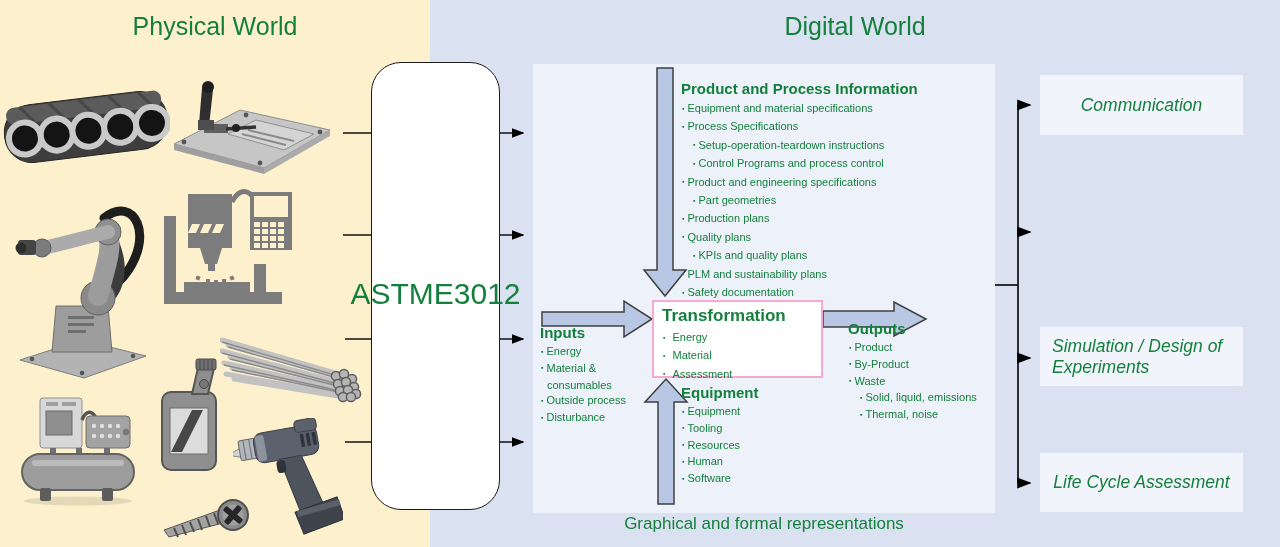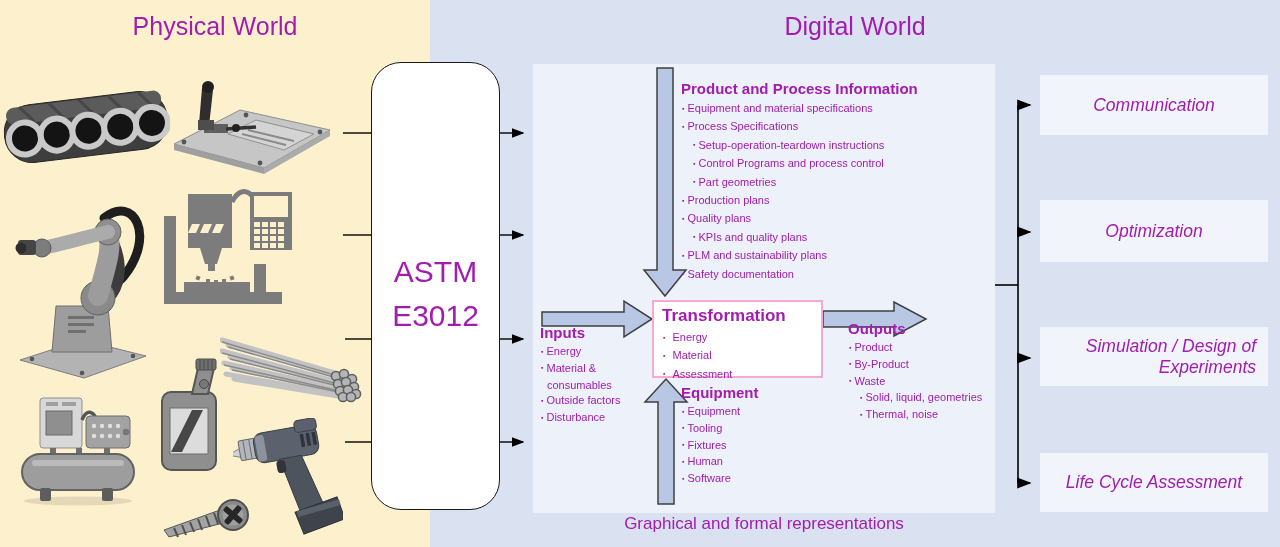--- a/index.html
+++ b/index.html
@@ -1,45 +1,45 @@
 <!DOCTYPE html>
 <html><head>
 <meta charset="utf-8">
 <style>
   html,body{margin:0;padding:0;background:#fff;}
   .stage{position:relative;width:1280px;height:547px;overflow:hidden;
-         font-family:"Liberation Sans",sans-serif;color:#a21caf;}
+         font-family:"Liberation Sans",sans-serif;color:#15803d;}
   .abs{position:absolute;}
   .bg-physical{left:0;top:0;width:430px;height:547px;background:#fdf1cd;}
   .bg-digital{left:430px;top:0;width:850px;height:547px;background:#dae1f0;}
   .world-title{top:8px;height:36px;font-size:25px;text-align:center;line-height:36px;}
   #phys-title{left:0;width:430px;}
   #dig-title{left:430px;width:850px;}
   .panel{left:533px;top:64px;width:462px;height:449px;background:#edf1fa;}
   .overlay{left:0;top:0;z-index:5;pointer-events:none;}
   .icon-box{z-index:2;}
   .astm-box{left:371px;top:62px;width:129px;height:448px;background:#fff;
-            border:1.6px solid #1a1a1a;border-radius:30px;display:flex;flex-direction:column;
+            border:1.6px solid #1a1a1a;border-radius:30px;display:flex;flex-direction:row;
             align-items:center;justify-content:center;padding-top:16px;box-sizing:border-box;
             font-size:30px;line-height:44px;z-index:6;}
   .tbox{left:652px;top:300px;width:171px;height:78px;background:#fff;border:2px solid #f9a8d4;
         box-sizing:border-box;padding:4px 8px;z-index:7;}
   .tbox h3{margin:0 0 3px 0;font-size:17px;}
   .txtblock{z-index:7;}
   .txtblock h4{margin:0 0 3px 0;font-size:15px;}
   .blist{list-style:none;margin:1px;padding:0;font-size:11px;line-height:16.4px;}
   .blist.tight{line-height:15.8px;}
   .blist li::before{content:"▪";font-size:7px;position:relative;top:-1.5px;margin-right:3px;}
   .blist li.l2{margin-left:11px;}
   .blist li.cont{padding-left:6px;}
   .blist li.cont::before{content:none;}
   .tbox .blist li::before{margin-right:7px;}
   .caption{left:533px;top:514px;width:462px;text-align:center;font-size:17px;z-index:7;}
-  .appbox{left:1040px;width:228px;background:#f1f4fb;display:flex;align-items:center;
-          justify-content:center;text-align:right;font-style:italic;font-size:17.5px;
+  .appbox{left:1040px;width:203px;background:#f1f4fb;display:flex;align-items:center;
+          justify-content:center;text-align:left;font-style:italic;font-size:17.5px;
           padding:0 12px;box-sizing:border-box;z-index:7;}
 </style>
 </head>
 <body>
 
 <div class="stage">
 
   <div class="abs bg-physical"></div>
   <div class="abs bg-digital"></div>
 
@@ -319,20 +319,21 @@
     <span>E3012</span>
   </div>
 
   <div class="abs txtblock" style="left:681px;top:80px;width:310px">
     <h4>Product and Process Information</h4>
     <ul class="blist">
       <li class="l1">Equipment and material specifications</li>
       <li class="l1">Process Specifications</li>
       <li class="l2">Setup-operation-teardown instructions</li>
       <li class="l2">Control Programs and process control</li>
+      <li class="l1">Product and engineering specifications</li>
       <li class="l2">Part geometries</li>
       <li class="l1">Production plans</li>
       <li class="l1">Quality plans</li>
       <li class="l2">KPIs and quality plans</li>
       <li class="l1">PLM and sustainability plans</li>
       <li class="l1">Safety documentation</li>
     </ul>
   </div>
 
   <div class="abs tbox">
@@ -343,47 +344,46 @@
       <li class="l1">Assessment</li>
     </ul>
   </div>
 
   <div class="abs txtblock" style="left:540px;top:324px;width:110px">
     <h4>Inputs</h4>
     <ul class="blist tight">
       <li class="l1">Energy</li>
       <li class="l1">Material &amp;</li>
       <li class="cont">consumables</li>
-      <li class="l1">Outside factors</li>
+      <li class="l1">Outside process</li>
       <li class="l1">Disturbance</li>
     </ul>
   </div>
 
   <div class="abs txtblock" style="left:848px;top:320px;width:168px">
     <h4>Outputs</h4>
     <ul class="blist tight">
       <li class="l1">Product</li>
       <li class="l1">By-Product</li>
       <li class="l1">Waste</li>
-      <li class="l2">Solid, liquid, geometries</li>
+      <li class="l2">Solid, liquid, emissions</li>
       <li class="l2">Thermal, noise</li>
     </ul>
   </div>
 
   <div class="abs txtblock" style="left:681px;top:384px;width:150px">
     <h4>Equipment</h4>
     <ul class="blist tight">
       <li class="l1">Equipment</li>
       <li class="l1">Tooling</li>
-      <li class="l1">Fixtures</li>
+      <li class="l1">Resources</li>
       <li class="l1">Human</li>
       <li class="l1">Software</li>
     </ul>
   </div>
 
   <div class="abs caption">Graphical and formal representations</div>
 
   <div class="abs appbox" style="top:75px;height:60px">Communication</div>
-  <div class="abs appbox" style="top:200px;height:62px">Optimization</div>
   <div class="abs appbox" style="top:327px;height:59px">Simulation / Design of Experiments</div>
   <div class="abs appbox" style="top:453px;height:59px">Life Cycle Assessment</div>
 
 </div>
 
 </body></html>

